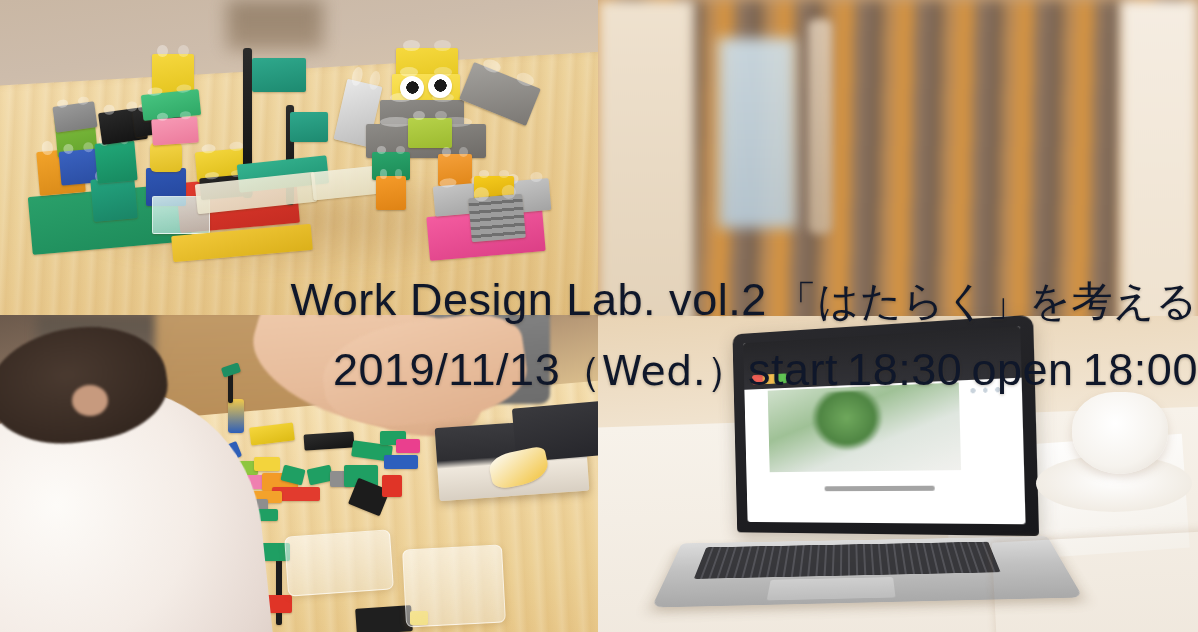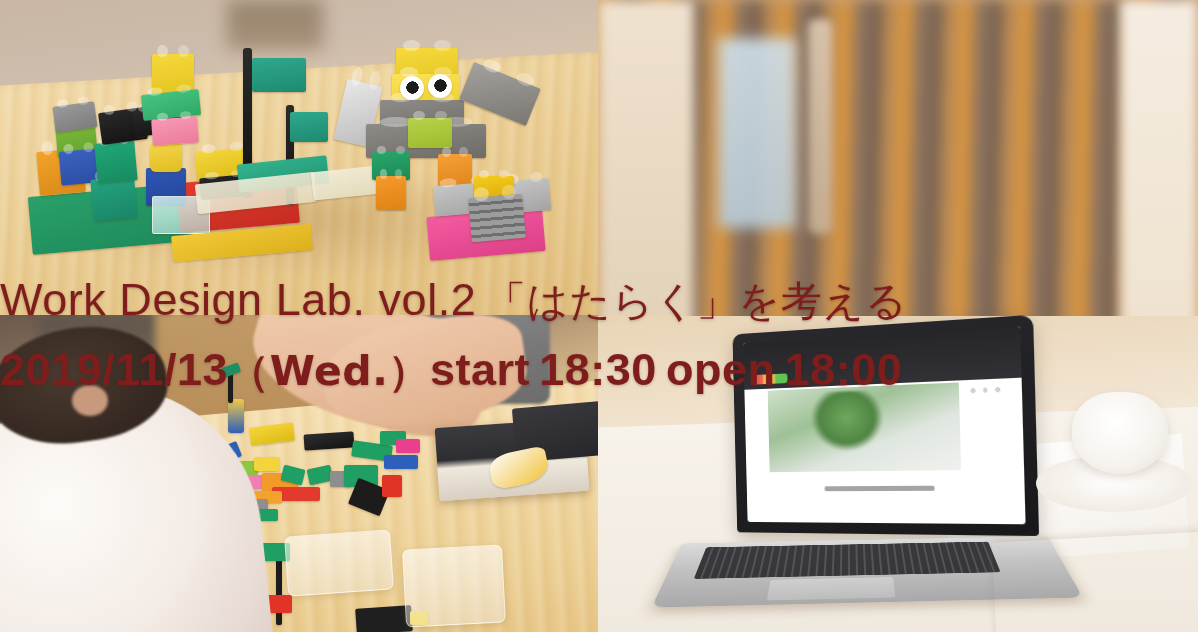--- a/index.html
+++ b/index.html
@@ -246,31 +246,31 @@
   }
   .r-paper{
     position:absolute;right:2%;bottom:12%;width:40%;height:18%;
     background:linear-gradient(170deg,#ffffff,#f4f0e9);
     transform:rotate(-4deg);
   }
 
   
   .caption{
     position:absolute;left:0;width:100%;
-    text-align:left;
-    color:#7f1d1d;
+    text-align:right;
+    color:#0f172a;
     font-family:"Liberation Sans","DejaVu Sans",sans-serif;
     font-weight:400;
     letter-spacing:.012em;
     white-space:nowrap;
     text-shadow:0 1px 3px rgba(60,45,25,.30);
     z-index:20;
   }
   .caption-title{top:274px;font-size:45px;line-height:52px;}
-  .caption-date {top:344px;font-size:45px;line-height:52px;font-weight:bold;}
+  .caption-date {top:344px;font-size:45px;line-height:52px;}
   .cap-jp{font-family:"DejaVu Sans","Liberation Sans",sans-serif;font-size:41px;}
   .cap-sp{display:inline-block;width:9px;}
 </style>
 </head>
 <body>
 
 <div class="banner">
 
   <div class="cell cell-tl">
     <div class="layer">

